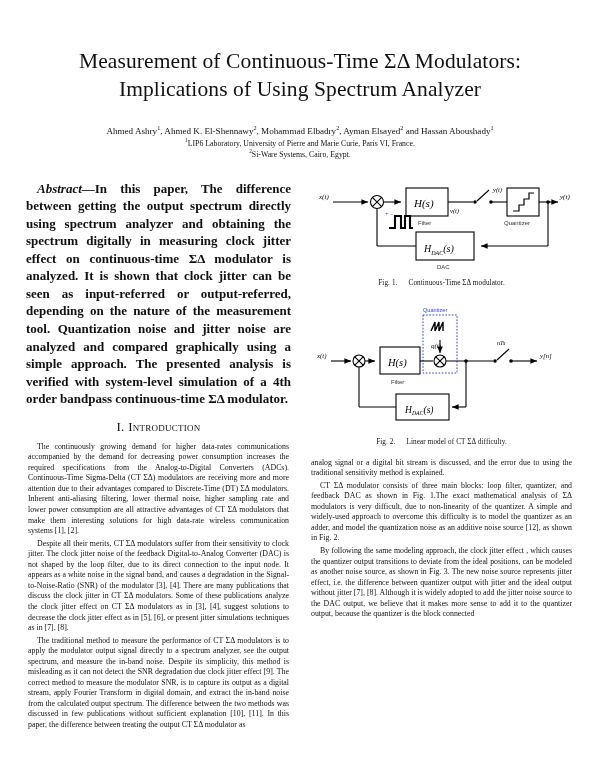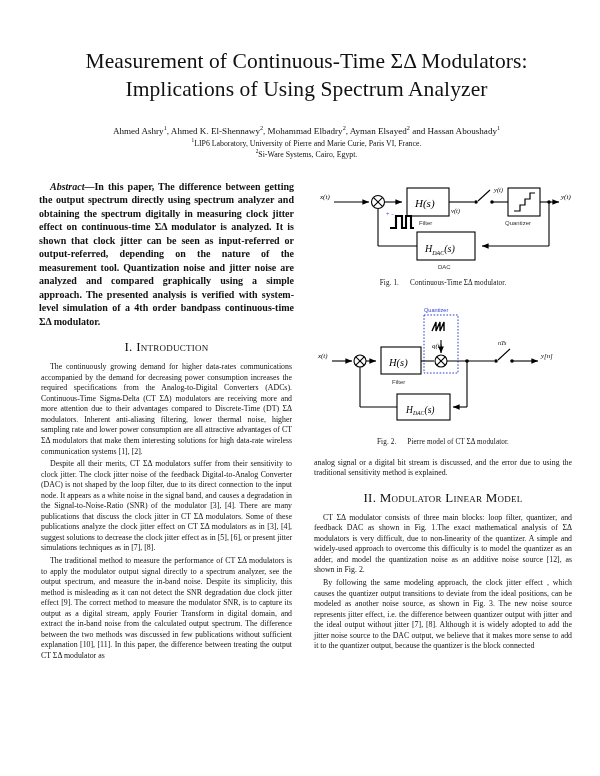--- a/index.html
+++ b/index.html
@@ -8,21 +8,21 @@
     width:600px; height:776px;
     background:#ffffff;
     font-family:"Liberation Serif","DejaVu Serif",serif;
     color:#111;
     overflow:hidden;
   }
   .page{
     position:relative;
     width:600px; height:776px;
     box-sizing:border-box;
-    padding:34px 26px 10px 39px;
+    padding:34px 26px 10px 26px;
   }
   
   .title{
     text-align:center;
     font-size:21.5px;
     line-height:1.30;
     font-weight:400;
     letter-spacing:0.1px;
     margin:14px 0 0 0;
     padding:0 10px;
@@ -56,21 +56,21 @@
     margin:2px;
     font-size:7.85px;
     line-height:1.345;
     text-align:justify;
     text-indent:9px;
     hyphens:none;
   }
   p.noind{text-indent:0;}
   .abstract{
     font-weight:bold;
-    font-size:10px;
+    font-size:13px;
     line-height:1.35;
     text-align:justify;
     text-indent:11px;
     margin:0;
   }
   .abstract .lbl{font-style:italic;font-weight:bold;}
   .sechead{
     text-align:center;
     font-size:13px;
     margin:11px 0 7px 0;
@@ -236,31 +236,27 @@
             <text x="6" y="55" font-size="6.8" font-style="italic" font-family="Liberation Serif, serif">x(t)</text>
             <text x="77" y="63" font-size="10.5" font-style="italic" font-family="Liberation Serif, serif">H(s)</text>
             <text x="80" y="81" font-size="6" font-family="Liberation Sans, sans-serif" fill="#333">Filter</text>
             <text x="120" y="45" font-size="6.8" font-style="italic" font-family="Liberation Serif, serif">q(t)</text>
             <text x="186" y="42" font-size="6.2" font-style="italic" font-family="Liberation Serif, serif">nTs</text>
             <text x="229" y="55" font-size="6.8" font-style="italic" font-family="Liberation Serif, serif">y[n]</text>
             <text x="94" y="110" font-size="9.5" font-style="italic" font-family="Liberation Serif, serif">H<tspan font-size="5.8" dy="2.4">DAC</tspan><tspan dy="-2.4">(s)</tspan></text>
           </svg>
         </div>
         <div class="figcap">
-          <span class="tag">Fig. 2.</span><span>Pierre model of CT ΣΔ modulator.</span>
+          <span class="tag">Fig. 2.</span><span>Linear model of CT ΣΔ difficulty.</span>
         </div>
       </div>
 
       <div style="margin-top:12px;">
         <p class="noind">analog signal or a digital bit stream is discussed, and the error due to using the traditional sensitivity method is explained.</p>
 
-        <div class="sechead">
-          <span class="num">II.</span>
-          <span>Modulator Linear Model</span>
-        </div>
 
         <p>CT ΣΔ modulator consists of three main blocks: loop filter, quantizer, and feedback DAC as shown in Fig. 1.The exact mathematical analysis of ΣΔ modulators is very difficult, due to non-linearity of the quantizer. A simple and widely-used approach to overcome this difficulty is to model the quantizer as an adder, and model the quantization noise as an additive noise source [12], as shown in Fig. 2.</p>
         <p>By following the same modeling approach, the clock jitter effect , which causes the quantizer output transitions to deviate from the ideal positions, can be modeled as another noise source, as shown in Fig. 3. The new noise source represents jitter effect, i.e. the difference between quantizer output with jitter and the ideal output without jitter [7], [8]. Although it is widely adopted to add the jitter noise source to the DAC output, we believe that it makes more sense to add it to the quantizer output, because the quantizer is the block connected</p>
       </div>
 
     </div>
   </div>
 </div>
 
 </body></html>

